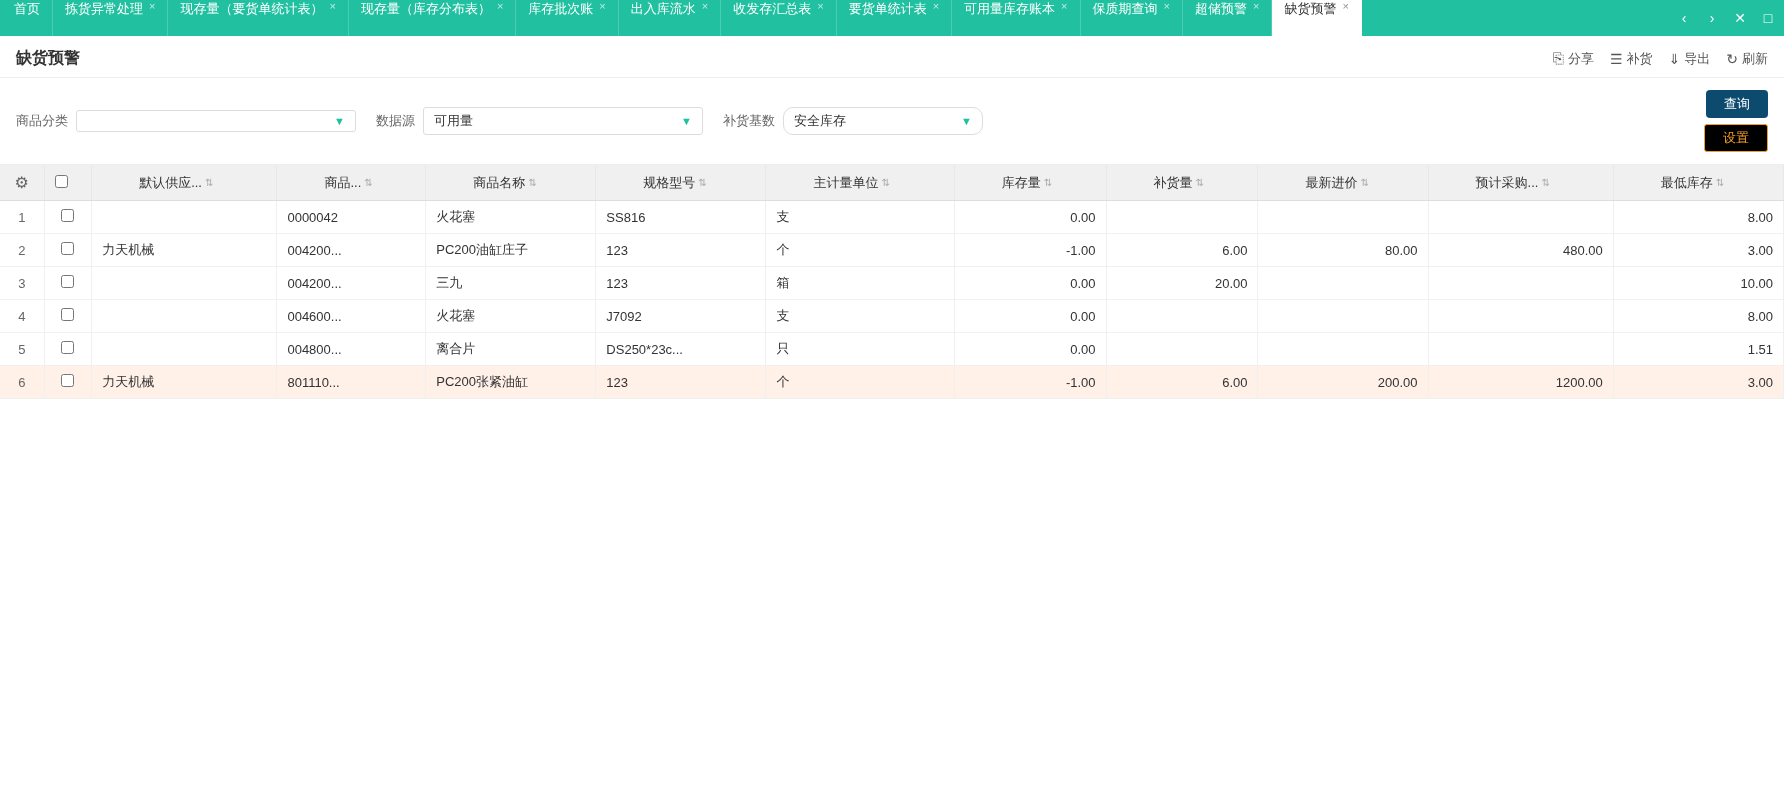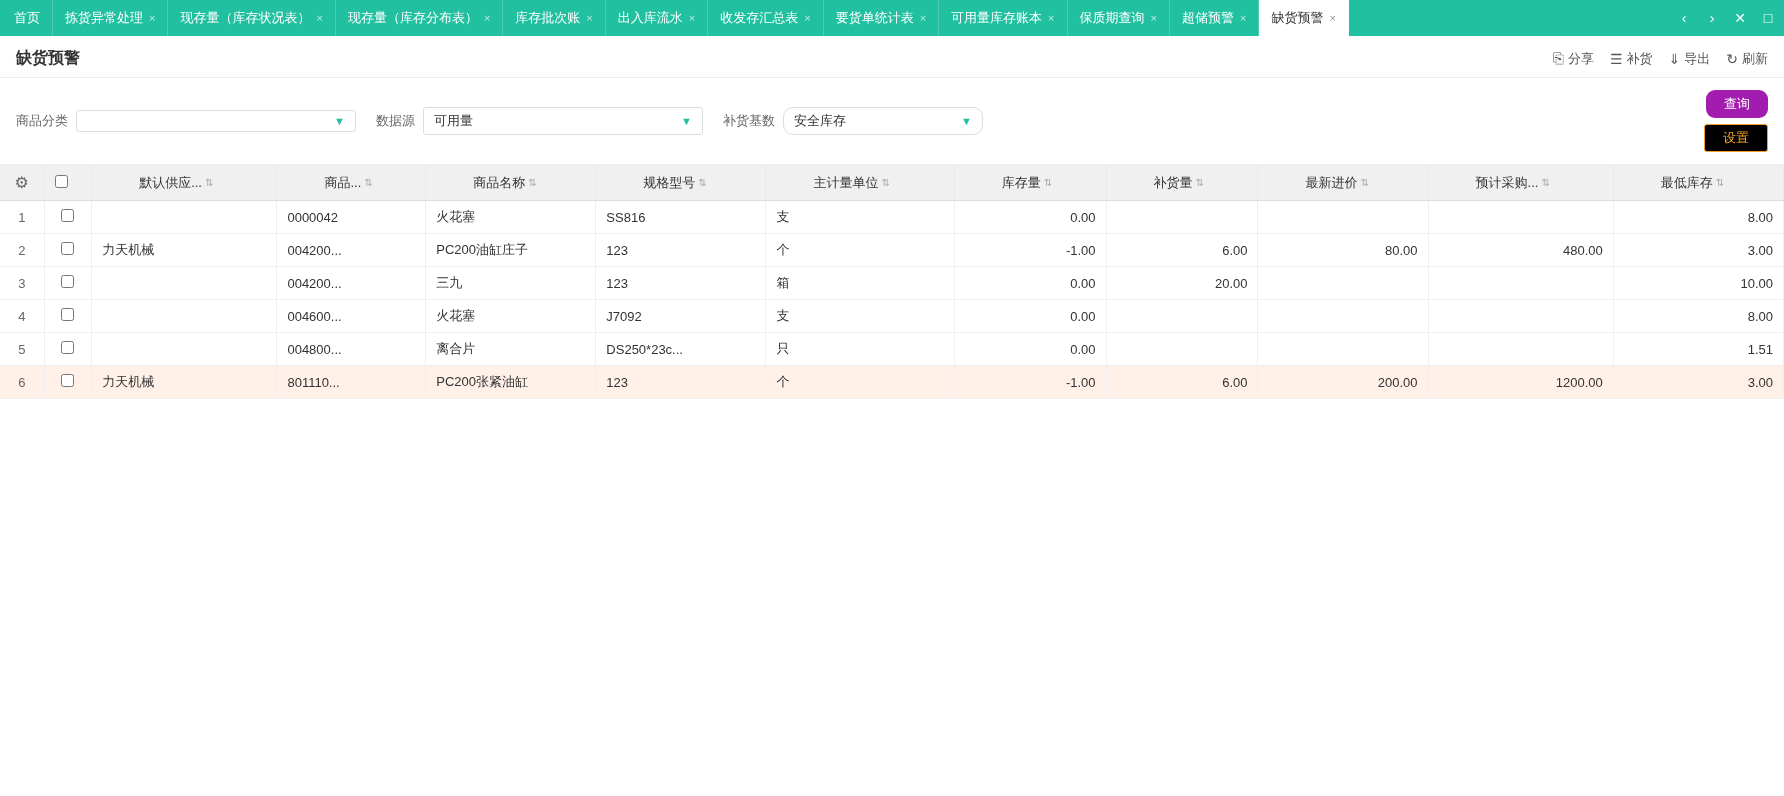--- a/index.html
+++ b/index.html
@@ -9,21 +9,20 @@
     .tab-bar {
       display: flex;
       align-items: center;
       background: #20c0a0;
       height: 36px;
       overflow: hidden;
       padding: 0 2px;
     }
     .tab-item {
       display: flex;
-      align-items: center;
       padding: 0 12px;
       height: 36px;
       white-space: nowrap;
       cursor: pointer;
       color: #fff;
       font-size: 13px;
       border-right: 1px solid rgba(255,255,255,0.2);
       position: relative;
     }
     .tab-item.active {
@@ -130,24 +129,24 @@
       font-size: 11px;
     }
     .filter-actions {
       margin-left: auto;
       display: flex;
       flex-direction: column;
       gap: 6px;
       align-items: flex-end;
     }
     .btn-primary {
-      background: #a21caf;
+      background: #0c4a6e;
       color: #fff;
       border: none;
-      border-radius: 9px;
+      border-radius: 4px;
       padding: 5px 18px;
       cursor: pointer;
       font-size: 13px;
     }
     .btn-default {
       background: #000000;
       color: #f5a020;
       border: 1px solid #f5a020;
       border-radius: 3px;
       padding: 4px 18px;
@@ -235,21 +234,21 @@
 
 <div class="tab-bar">
   <div class="tab-item">
     <span>首页</span>
   </div>
   <div class="tab-item">
     <span>拣货异常处理</span>
     <span class="tab-close">×</span>
   </div>
   <div class="tab-item">
-    <span>现存量（库存状况表）</span>
+    <span>现存量（要货单统计表）</span>
     <span class="tab-close">×</span>
   </div>
   <div class="tab-item">
     <span>现存量（库存分布表）</span>
     <span class="tab-close">×</span>
   </div>
   <div class="tab-item">
     <span>库存批次账</span>
     <span class="tab-close">×</span>
   </div>

